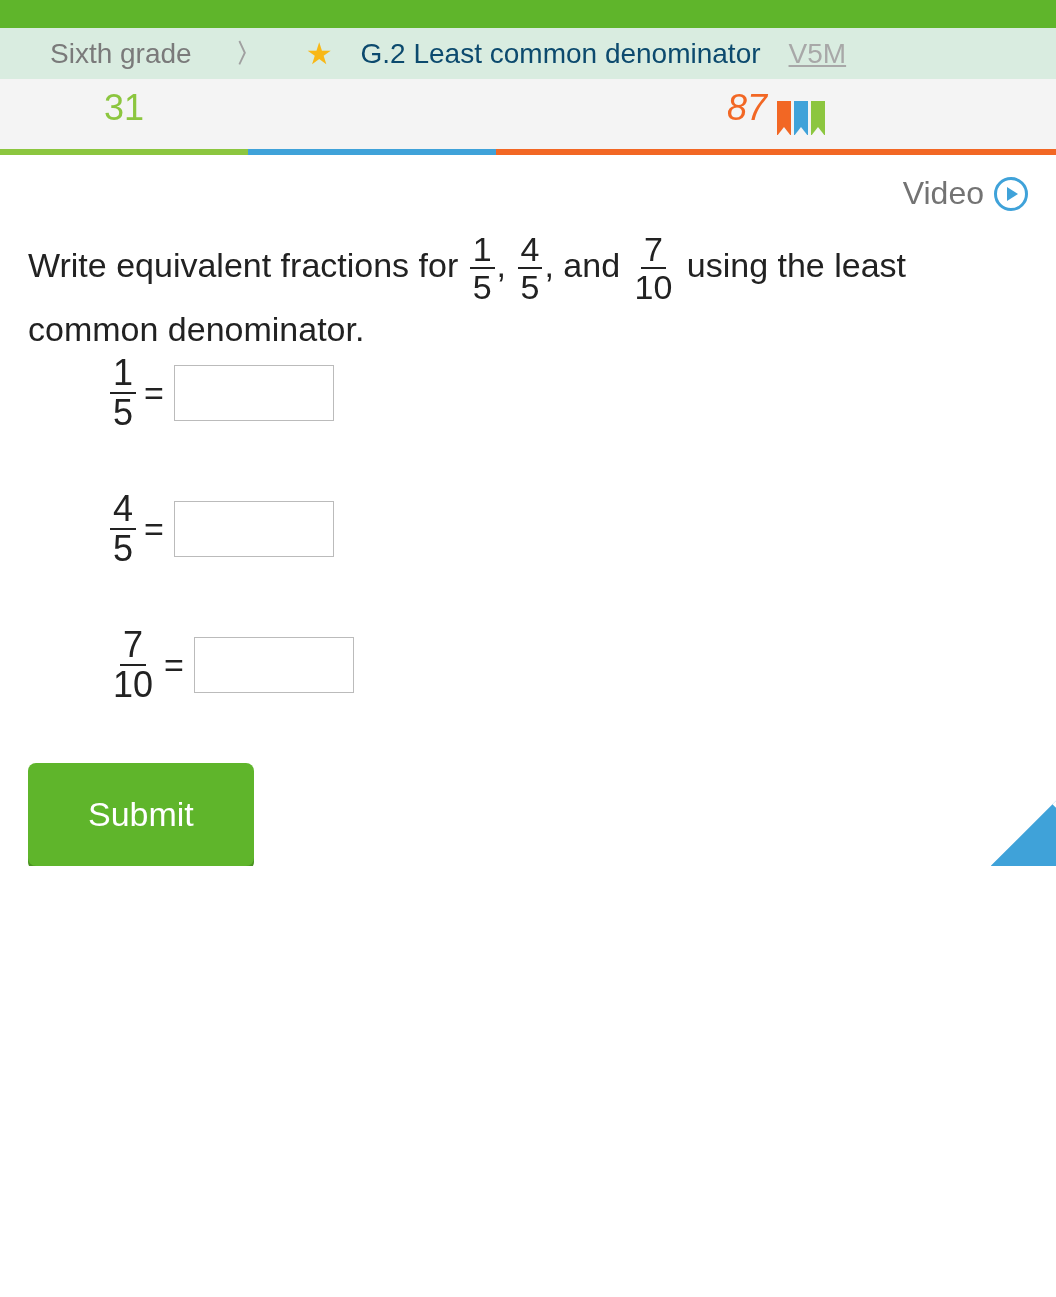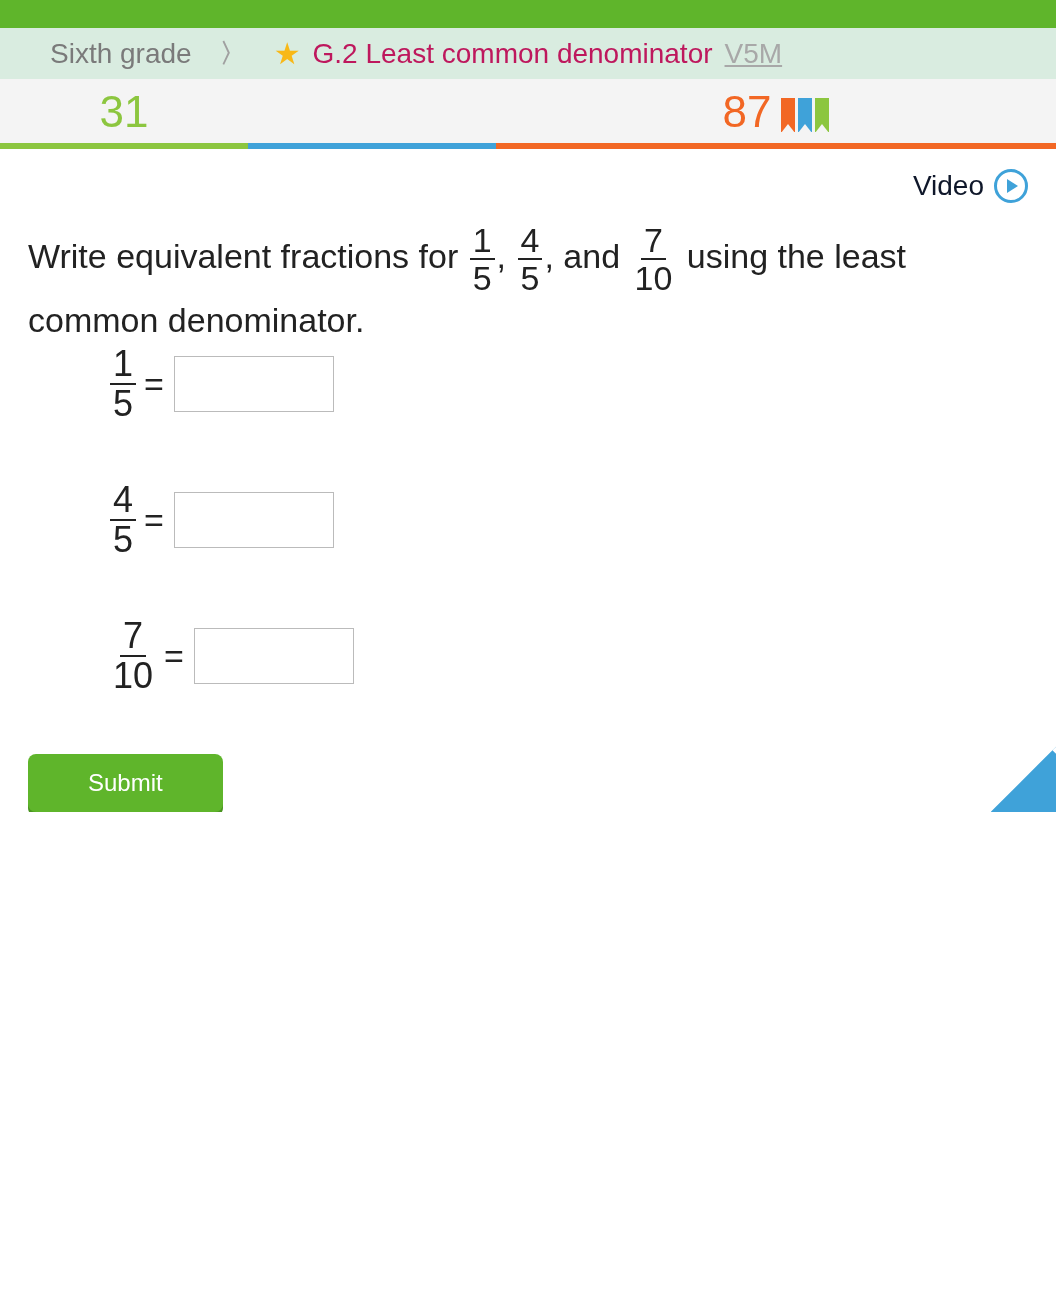--- a/index.html
+++ b/index.html
@@ -12,37 +12,38 @@
   .top-green-bar {
     height: 28px;
     background: #5fb52b;
   }
   .breadcrumb-bar {
     background: #d9ece0;
     display: flex;
     align-items: center;
     padding: 8px 28px 8px 50px;
     font-size: 28px;
+    gap: 16px;
   }
   .breadcrumb-grade {
     color: #7a7a7a;
   }
   .chev {
     color: #a0a0a0;
     margin: 0 28px;
     font-size: 26px;
     font-weight: bold;
   }
   .star {
     color: #f8b817;
     font-size: 30px;
     margin-right: 12px;
   }
   .breadcrumb-topic {
-    color: #be185d;
+    color: #0c4a6e;
   }
   .breadcrumb-code {
     color: #a8a8a8;
     margin-left: 12px;
     text-decoration: underline;
   }
   .stats-bar {
     display: flex;
     background: #f4f4f4;
   }
@@ -55,29 +56,30 @@
   }
   .stat-cell.questions { border-bottom-color: #8cc63f; flex: 0 0 248px;}
   .stat-cell.time { border-bottom-color: #3fa2d9; flex: 0 0 248px;}
   .stat-cell.score { border-bottom-color: #f26724; flex: 1;}
   .stat-label {
     color: #6f6f6f;
     font-size: 28px;
     margin-bottom: 4px;
   }
   .stat-value {
-    font-size: 44px;
-    padding-bottom: 6px;
+    font-size: 36px;
+    padding-bottom: 20px;
   }
   .stat-cell.questions .stat-value { color: #8cc63f; }
   .stat-cell.time .stat-value { color: #3fa2d9; }
   .scorewrap {
     display: inline-flex;
     align-items: center;
     justify-content: center;
+    font-style: italic;
   }
   .stat-cell.score .stat-value { color: #f26724; font-weight: 500; }
   .ribbons {
     display: inline-flex;
     margin-left: 10px;
     gap: 3px;
   }
   .ribbon {
     width: 14px;
     height: 34px;
@@ -90,22 +92,22 @@
     border-left: 7px solid transparent;
     border-right: 7px solid transparent;
     border-bottom: 9px solid #f4f4f4;
   }
   .ribbon.r1 { background: #f26724; }
   .ribbon.r2 { background: #3fa2d9; }
   .ribbon.r3 { background: #8cc63f; }
   .video-row {
     text-align: right;
     padding: 20px 28px 0 0;
-    font-size: 28px;
-    color: #0f172a;
+    font-size: 32px;
+    color: #737373;
   }
   .video-link {
     display: inline-flex;
     align-items: center;
     gap: 10px;
     cursor: pointer;
   }
   .play-circle {
     width: 34px; height: 34px;
     border: 3px solid #3fa2d9;
@@ -165,22 +167,22 @@
     border: 1px solid #bbb;
     font-size: 28px;
     padding: 0 8px;
   }
   .submit-btn {
     margin-left: 28px;
     background: #5fb52b;
     color: #fff;
     border: none;
     border-radius: 8px;
-    font-size: 24px;
-    padding: 15px 60px;
+    font-size: 34px;
+    padding: 32px 60px;
     box-shadow: 0 4px 0 #4a9420;
     cursor: pointer;
   }
   .pencil-corner {
     position: absolute;
     right: 0;
     bottom: 0;
     width: 80px;
     height: 80px;
     overflow: hidden;

